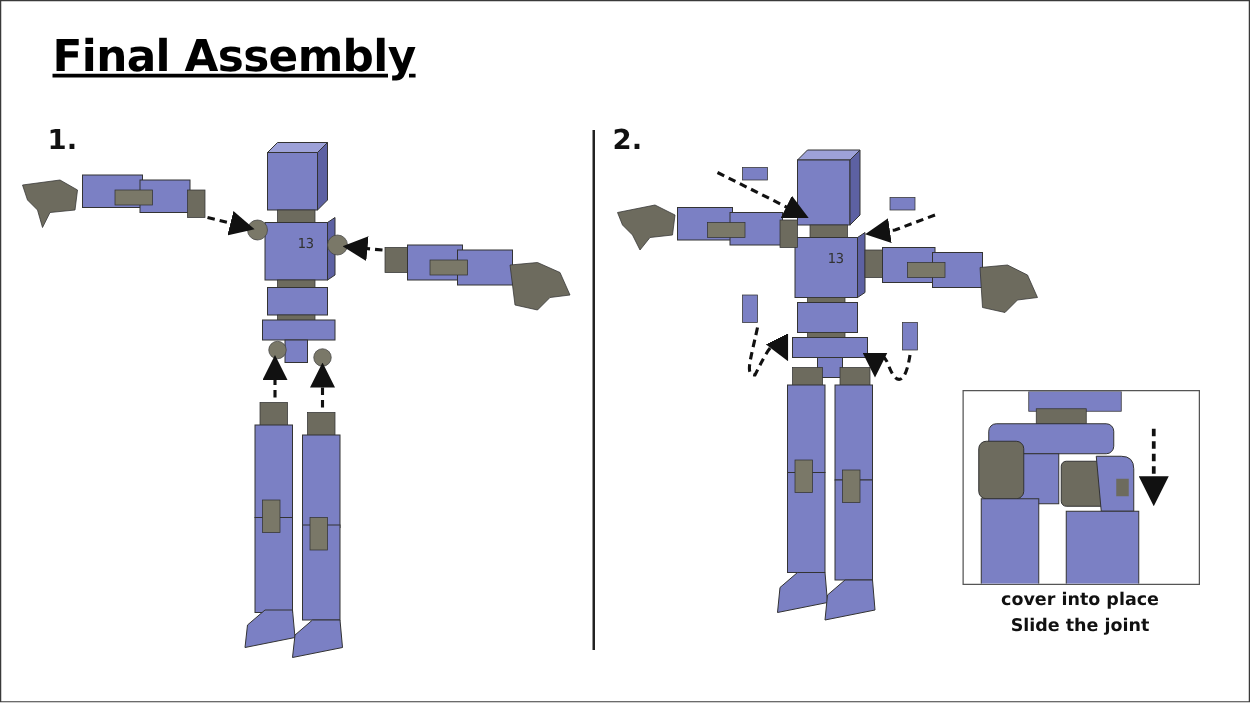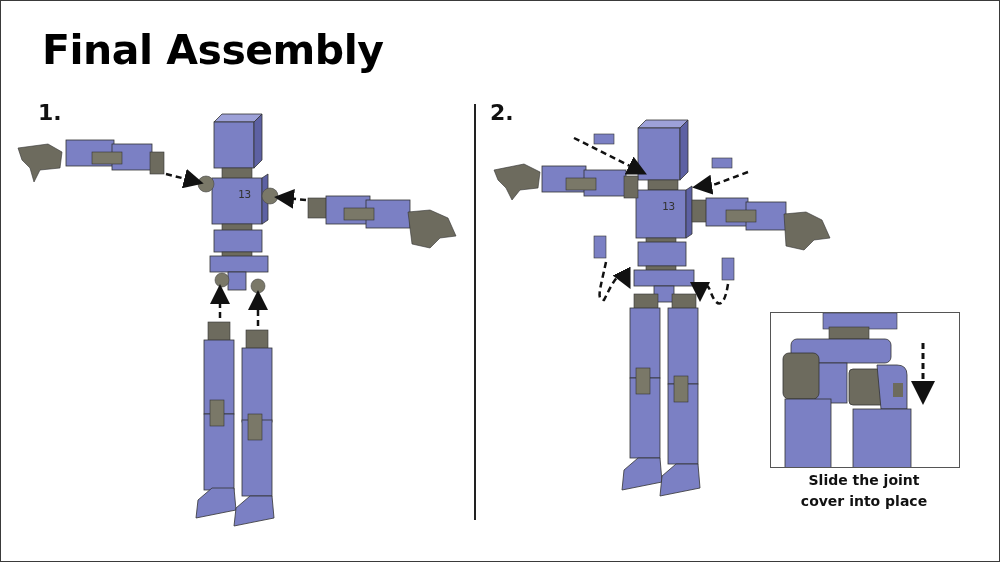--- a/index.html
+++ b/index.html
@@ -1,18 +1,18 @@
 <!DOCTYPE html>
 <html><head>
 <meta charset="utf-8">
 <style>
   html, body { margin:0; padding:0; }
   body { width:1000px; height:562px; background:#ffffff; position:relative; overflow:hidden; font-family:"DejaVu Sans", sans-serif; }
   .frame { position:absolute; left:0; top:0; width:998px; height:560px; border:1px solid #3a3a3a; }
-  .title { position:absolute; left:42px; top:26px; font-size:41px; font-weight:bold; color:#000; letter-spacing:-0.5px; }
+  .title { position:absolute; left:42px; top:26px; font-size:35px; font-weight:bold; color:#000; letter-spacing:-0.5px;text-decoration:underline; }
   .step { position:absolute; font-size:22px; font-weight:bold; color:#111; }
   .divider { position:absolute; left:474px; top:104px; width:2px; height:416px; background:#222; }
   svg { position:absolute; left:0; top:0; }
   .inset { position:absolute; left:770px; top:312px; width:188px; height:154px; border:1px solid #555; background:#fff; overflow:hidden; }
   .caption { position:absolute; left:770px; top:470px; width:188px; text-align:center; font-size:14px; font-weight:bold; line-height:21px; color:#111; }
 </style>
 </head>
 <body>
 
 <div class="frame"></div>
@@ -157,15 +157,15 @@
     <rect x="12" y="40" width="36" height="46" rx="6" fill="#6d6b5e" stroke="#333" stroke-width="0.8"></rect>
     <rect x="78" y="56" width="36" height="36" rx="4" fill="#6d6b5e" stroke="#333" stroke-width="0.8"></rect>
     <path d="M106,52 L126,52 Q136,52 136,62 L136,96 L110,96 Z" fill="#7b80c4" stroke="#333" stroke-width="0.8"></path>
     <rect x="122" y="70" width="10" height="14" fill="#6d6b5e"></rect>
     <rect x="14" y="86" width="46" height="70" fill="#7b80c4" stroke="#333" stroke-width="0.8"></rect>
     <rect x="82" y="96" width="58" height="60" fill="#7b80c4" stroke="#333" stroke-width="0.8"></rect>
     <line x1="152" y1="30" x2="152" y2="80" stroke="#111" stroke-width="3" stroke-dasharray="6,4" marker-end="url(#ah)"></line>
   </svg>
 </div>
 <div class="caption">
+  <div>cover into place</div>
   <div>Slide the joint</div>
-  <div>cover into place</div>
 </div>
 
 </body></html>

